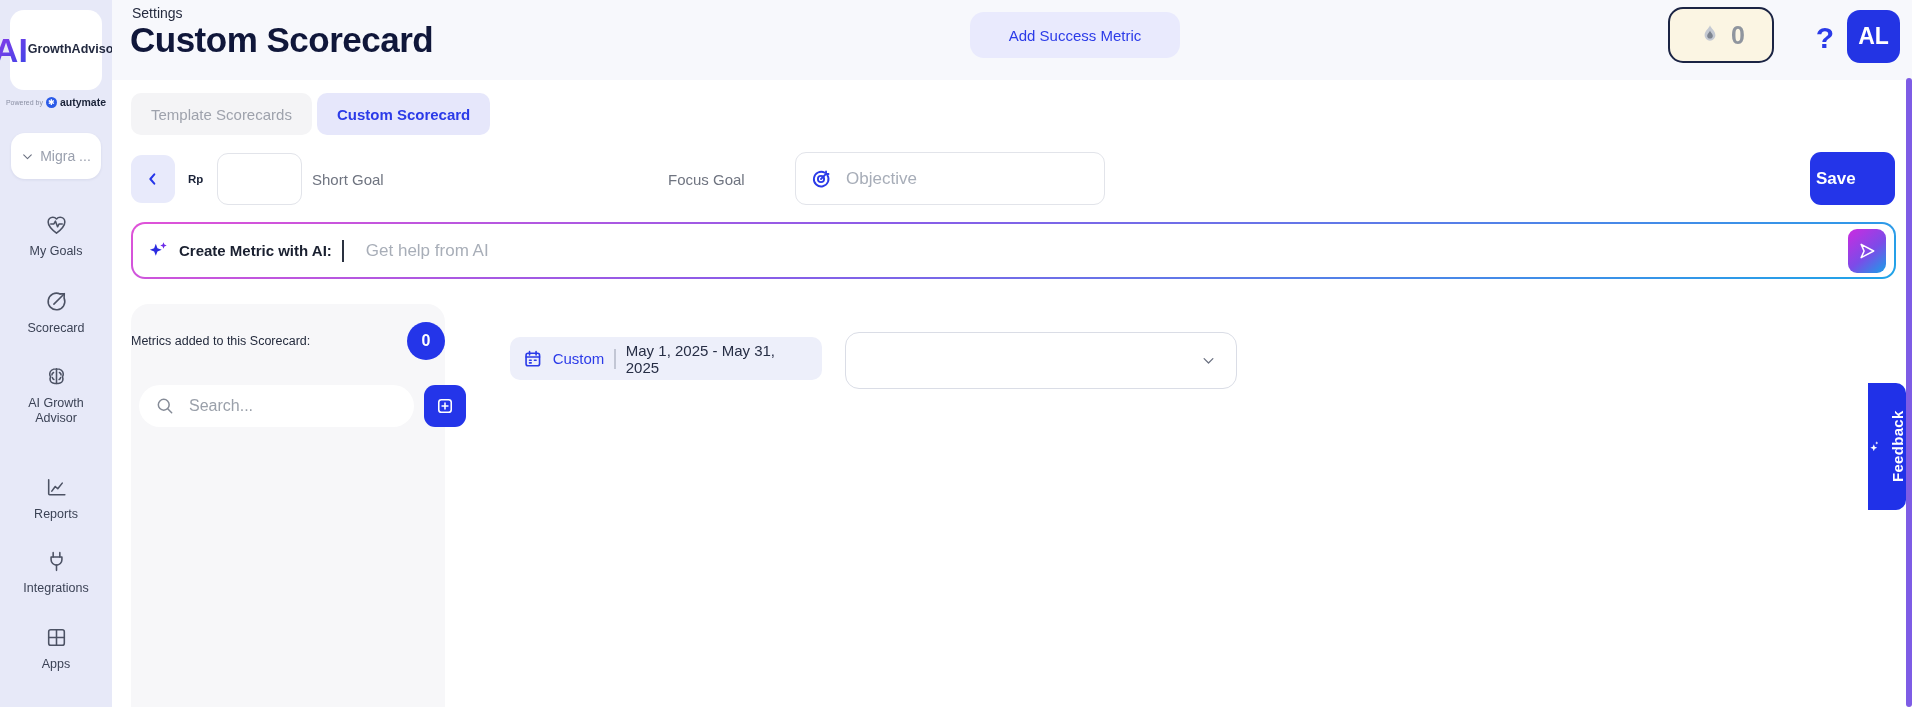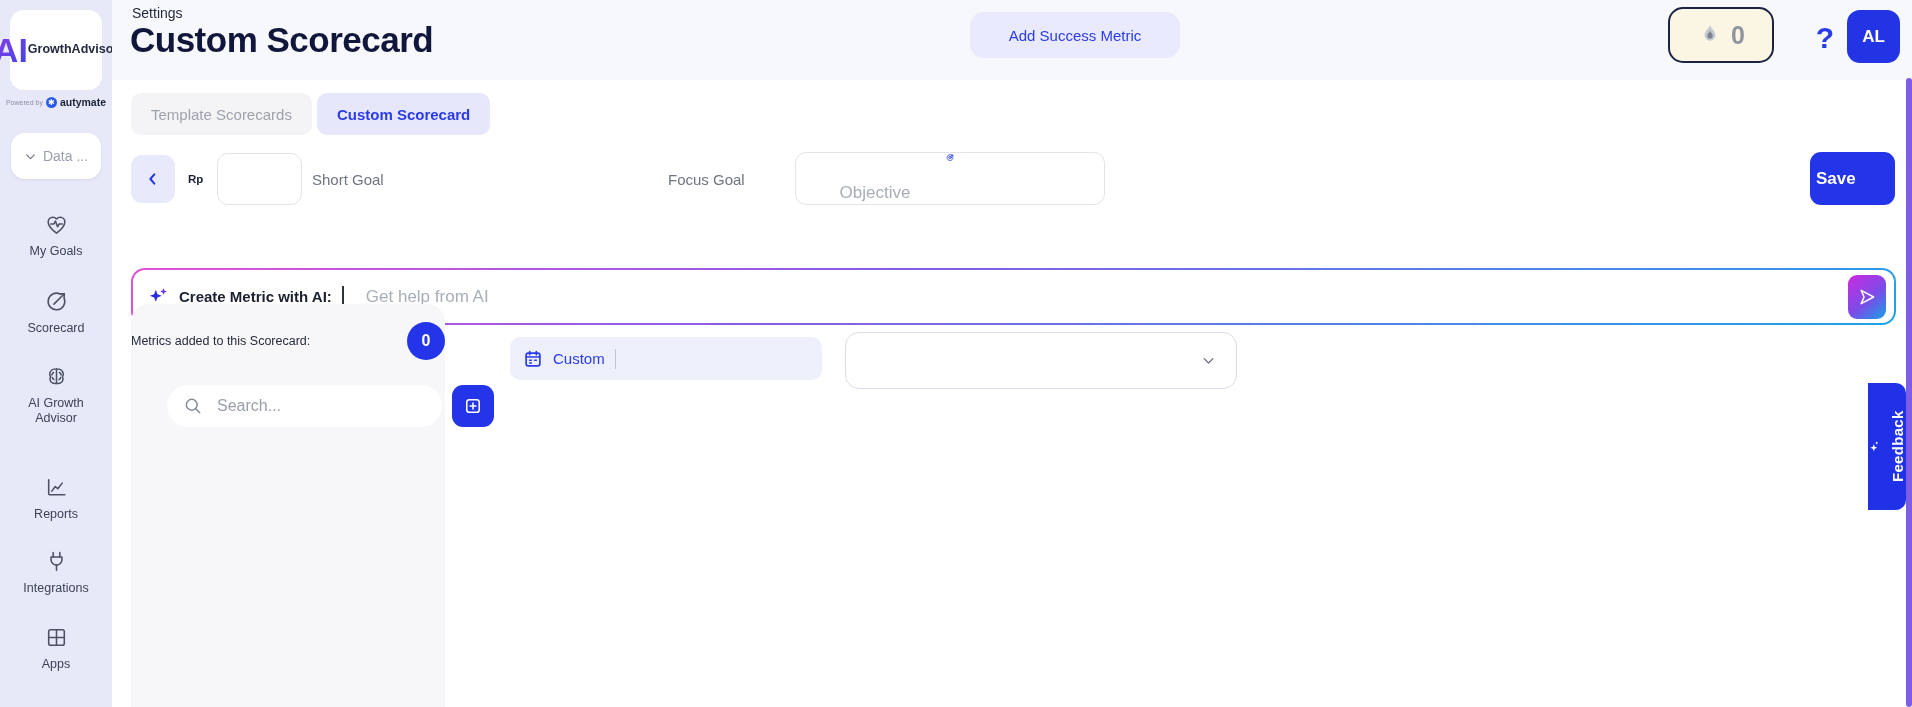--- a/index.html
+++ b/index.html
@@ -42,21 +42,21 @@
                     background:#E9EAFD; border:none; border-radius:14px; color:#2B3BE8;
                     font-size:15px; font-weight:500; font-family:inherit; cursor:pointer; }
   .coin-badge { position:absolute; left:1556px; top:7px; width:106px; height:56px; background:#FBF5E3;
                 border:2.5px solid #1B2444; border-radius:15px; display:flex; align-items:center;
                 justify-content:center; gap:8px; cursor:pointer; }
   .coin-count { font-size:25px; font-weight:700; color:#8F959E; }
   .help-btn { position:absolute; left:1695px; top:16px; width:36px; height:44px; border:none;
               background:transparent; color:#2B3BE8; font-size:30px; font-weight:800;
               font-family:inherit; cursor:pointer; }
   .avatar { position:absolute; left:1735px; top:10px; width:53px; height:53px; background:#2334E4;
-            border-radius:13px; color:#fff; font-size:17px; font-weight:600; display:flex;
+            border-radius:13px; color:#fff; font-size:23px; font-weight:600; display:flex;
             align-items:center; justify-content:center; cursor:pointer; }
 
   
   .tabs { position:absolute; left:19px; top:93px; display:flex; gap:5px; }
   .tab { height:42px; border:none; border-radius:10px; font-size:15px; font-family:inherit;
          padding:0 20px; cursor:pointer; }
   .tab-inactive { background:#F4F4F6; color:#9EA2AC; font-weight:500; }
   .tab-active { background:#E6E7FB; color:#2B3BE8; font-weight:700; }
 
   
@@ -68,55 +68,55 @@
   .mini-input input { width:85px; height:52px; border:1.5px solid #E2E4EA; border-radius:11px;
                       background:#fff; outline:none; font-family:inherit; font-size:15px; padding:0 10px; }
   .field-label { font-size:15px; color:#6F7480; }
   .lbl-short { left:200px; } .lbl-focus { left:556px; }
   .goal-input { left:293px; }
   .goal-input input { width:290px; height:53px; border:1.5px solid #E2E4EA; border-radius:11px;
                       font-size:16.5px; font-weight:500; color:#111827; padding:0 18px;
                       outline:none; font-family:inherit; }
   .objective-wrap { left:683px; width:310px; height:53px; border:1.5px solid #E2E4EA;
                     border-radius:11px; background:#fff; display:flex; align-items:center;
-                    gap:20px; padding:0 14px;flex-direction:column; }
+                    gap:12px; padding:0 14px; }
   .objective-wrap input { border:none; outline:none; flex:1; font-size:17px; font-family:inherit;
                           color:#111827; background:transparent; }
   .objective-wrap input::placeholder { color:#A7ADB8; }
   .dqc-pill { left:1493px; width:180px; height:53px; border:1.5px solid #E2E4EA; border-radius:27px;
               background:#fff; display:flex; align-items:center; gap:9px; padding:0 14px; cursor:pointer; }
   .radio { width:22px; height:22px; border:2px solid #C9CDD6; border-radius:50%; background:#fff; }
   .dqc-txt { font-size:13.5px; color:#555B66; }
   .save-btn { left:1698px; top:152px; width:85px; height:53px; background:#2435E9; border:none;
               border-radius:11px; color:#fff; font-size:17px; font-weight:700; font-family:inherit;
               cursor:pointer; }
 
   
   .ai-bar { position:absolute; left:19px; top:222px; width:1765px; height:57px; border-radius:14px;
-            padding:2px; background:linear-gradient(160deg,#E052D8 0%,#8A5CE8 40%,#1FA4E8 100%);margin-top:46px; }
+            padding:2px; background:linear-gradient(160deg,#E052D8 0%,#8A5CE8 40%,#1FA4E8 100%); }
   .ai-inner { width:100%; height:100%; background:#fff; border-radius:12px; display:flex;
               align-items:center; gap:10px; padding:0 8px 0 14px; }
   .ai-prefix { font-size:15px; font-weight:600; color:#1A2030; white-space:nowrap; }
   .ai-cursor { width:2px; height:22px; background:#2A3140; }
   .ai-input { flex:1; border:none; outline:none; font-size:17px; font-family:inherit;
               padding-left:12px; background:transparent; color:#111827; }
   .ai-input::placeholder { color:#A8AEB8; }
   .ai-send { width:38px; height:44px; border:none; border-radius:9px; cursor:pointer;
              background:linear-gradient(140deg,#CC2BE0 0%,#7C4BE8 55%,#18A0E8 100%);
              display:flex; align-items:center; justify-content:center; }
 
   
   .metrics-panel { position:absolute; left:19px; top:304px; width:314px; height:403px;
                    background:#F7F7F9; border-radius:18px 18px 0 0; }
   .count-row { position:absolute; left:0; top:18px; width:314px; display:flex; align-items:center;
                justify-content:space-between; gap:13px; }
   .count-label { font-size:12.5px; font-weight:500; color:#242B3D; }
   .count-badge { width:38px; height:38px; border-radius:50%; background:#2435E9; color:#fff;
                  font-size:16px; font-weight:700; display:flex; align-items:center; justify-content:center; }
-  .search-row { position:absolute; left:36px; top:81px; width:292px; display:flex;
+  .search-row { position:absolute; left:8px; top:81px; width:292px; display:flex;
                 align-items:center; gap:10px; }
   .search-pill { flex:1; height:42px; background:#fff; border-radius:21px; display:flex;
                  align-items:center; gap:12px; padding:0 16px; }
   .search-pill input { border:none; outline:none; flex:1; min-width:0; font-size:16px;
                        font-family:inherit; background:transparent; color:#111827; }
   .search-pill input::placeholder { color:#9AA0AA; }
   .add-sq-btn { width:42px; height:42px; background:#2435E9; border:none; border-radius:11px;
                 display:flex; align-items:center; justify-content:center; cursor:pointer; flex:none; }
 
   
@@ -151,21 +151,21 @@
     </div>
     <div class="powered">
       <span class="powered-txt">Powered by</span>
       <span class="autymate-dot">✱</span>
       <span class="autymate-txt">autymate</span>
     </div>
     <div class="ws-select">
       <svg class="chev" width="13" height="13" viewBox="0 0 24 24">
           <path d="M5 9l7 7 7-7"></path>
         </svg>
-      <span class="ws-label">Data ...</span>
+      <span class="ws-label">Migra ...</span>
     </div>
 
     <div class="nav-item" style="top:212px">
       <svg viewBox="0 0 24 24">
         <path d="M12 20.3C7.2 16.7 4 13.4 4 9.6 4 6.9 6 5 8.4 5c1.4 0 2.7.6 3.6 1.7C12.9 5.6 14.2 5 15.6 5 18 5 20 6.9 20 9.6c0 3.8-3.2 7.1-8 10.7z"></path>
         <polyline points="6.5 11.5 9.5 11.5 11 8.8 13 14.2 14.5 11.5 17.5 11.5"></polyline>
       </svg>
       <span class="nav-label">My Goals</span>
     </div>
 
@@ -297,20 +297,21 @@
       </div>
     </div>
 
     <div class="date-pill">
       <svg width="20" height="20" viewBox="0 0 24 24" fill="none" stroke="#2B3BE8" stroke-width="2" stroke-linecap="round">
           <rect x="3.75" y="5" width="16.5" height="15.2" rx="2.5"></rect>
           <path d="M8 3v4M16 3v4M3.75 9.6h16.5M8 13.5h2M14 13.5h2M8 16.8h2"></path>
         </svg>
       <span class="date-mode">Custom</span>
       <span class="date-sep"></span>
+      <span class="date-range">May 1, 2025 - May 31, 2025</span>
     </div>
     <div class="period-dropdown">
       <svg class="chev" width="15" height="15" viewBox="0 0 24 24">
           <path d="M5 9l7 7 7-7"></path>
         </svg>
     </div>
 
     <div class="feedback-tab">
       <svg width="15" height="15" viewBox="0 0 20 20" style="transform:rotate(90deg)">
         <path d="M8 3.5l1.5 3.9 3.9 1.5-3.9 1.5L8 14.3 6.5 10.4 2.6 8.9l3.9-1.5L8 3.5z" fill="#fff"></path>

